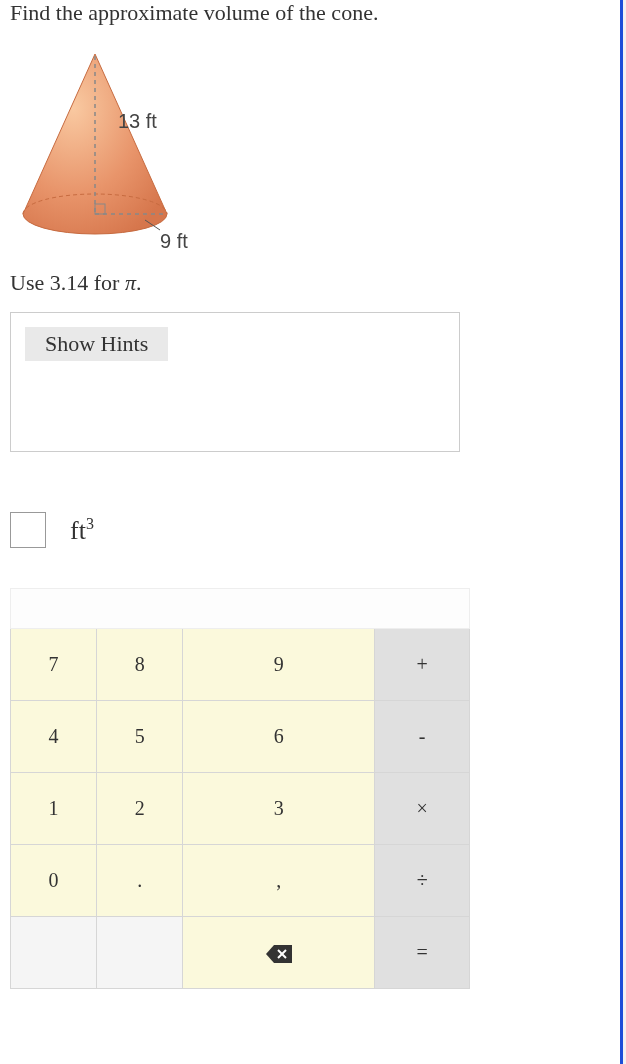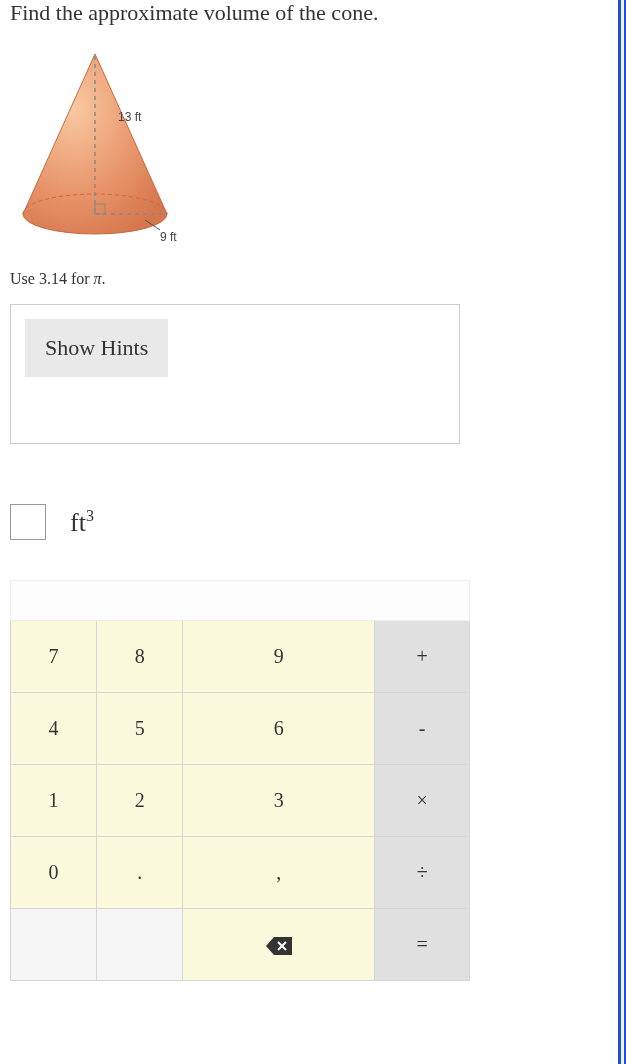--- a/index.html
+++ b/index.html
@@ -7,21 +7,21 @@
     margin: 0;
     padding: 0;
     font-family: "Times New Roman", Times, serif;
     color: #333;
     width: 626px;
     background: #fff;
   }
   .page {
     position: relative;
     padding: 0 10px;
-    border-right: 8px solid #1d4ed8;
+    border-right: 6px solid #1d4ed8;
     min-height: 1064px;
   }
   .page::after {
     content: "";
     position: absolute;
     right: -6px;
     top: 0;
     width: 3px;
     height: 100%;
     background: #f2f2f2;
@@ -33,44 +33,44 @@
   }
   .figure {
     position: relative;
     width: 200px;
     height: 210px;
     margin: 0 0 10px 0;
   }
   .lbl {
     position: absolute;
     font-family: Arial, sans-serif;
-    font-size: 12px;
+    font-size: 20px;
     color: #444;
   }
   .instr {
-    font-size: 16px;
+    font-size: 22px;
     margin: 16px 0;
   }
   .pi-val { font-family: "Times New Roman", serif; }
   .pi-sym { font-style: italic; }
   .hint-panel {
     border: 1px solid #ccc;
     width: 450px;
     height: 140px;
     padding: 14px;
     margin-bottom: 60px;
   }
   .show-hints {
     display: inline-block;
     background: #e9e9e9;
     border: none;
     font-family: "Times New Roman", serif;
     font-size: 22px;
     color: #333;
-    padding: 16px 20px;
+    padding: 4px 20px;
     cursor: pointer;
   }
   .answer-row {
     display: flex;
     align-items: center;
     margin-bottom: 40px;
   }
   .answer-box {
     width: 36px;
     height: 36px;

